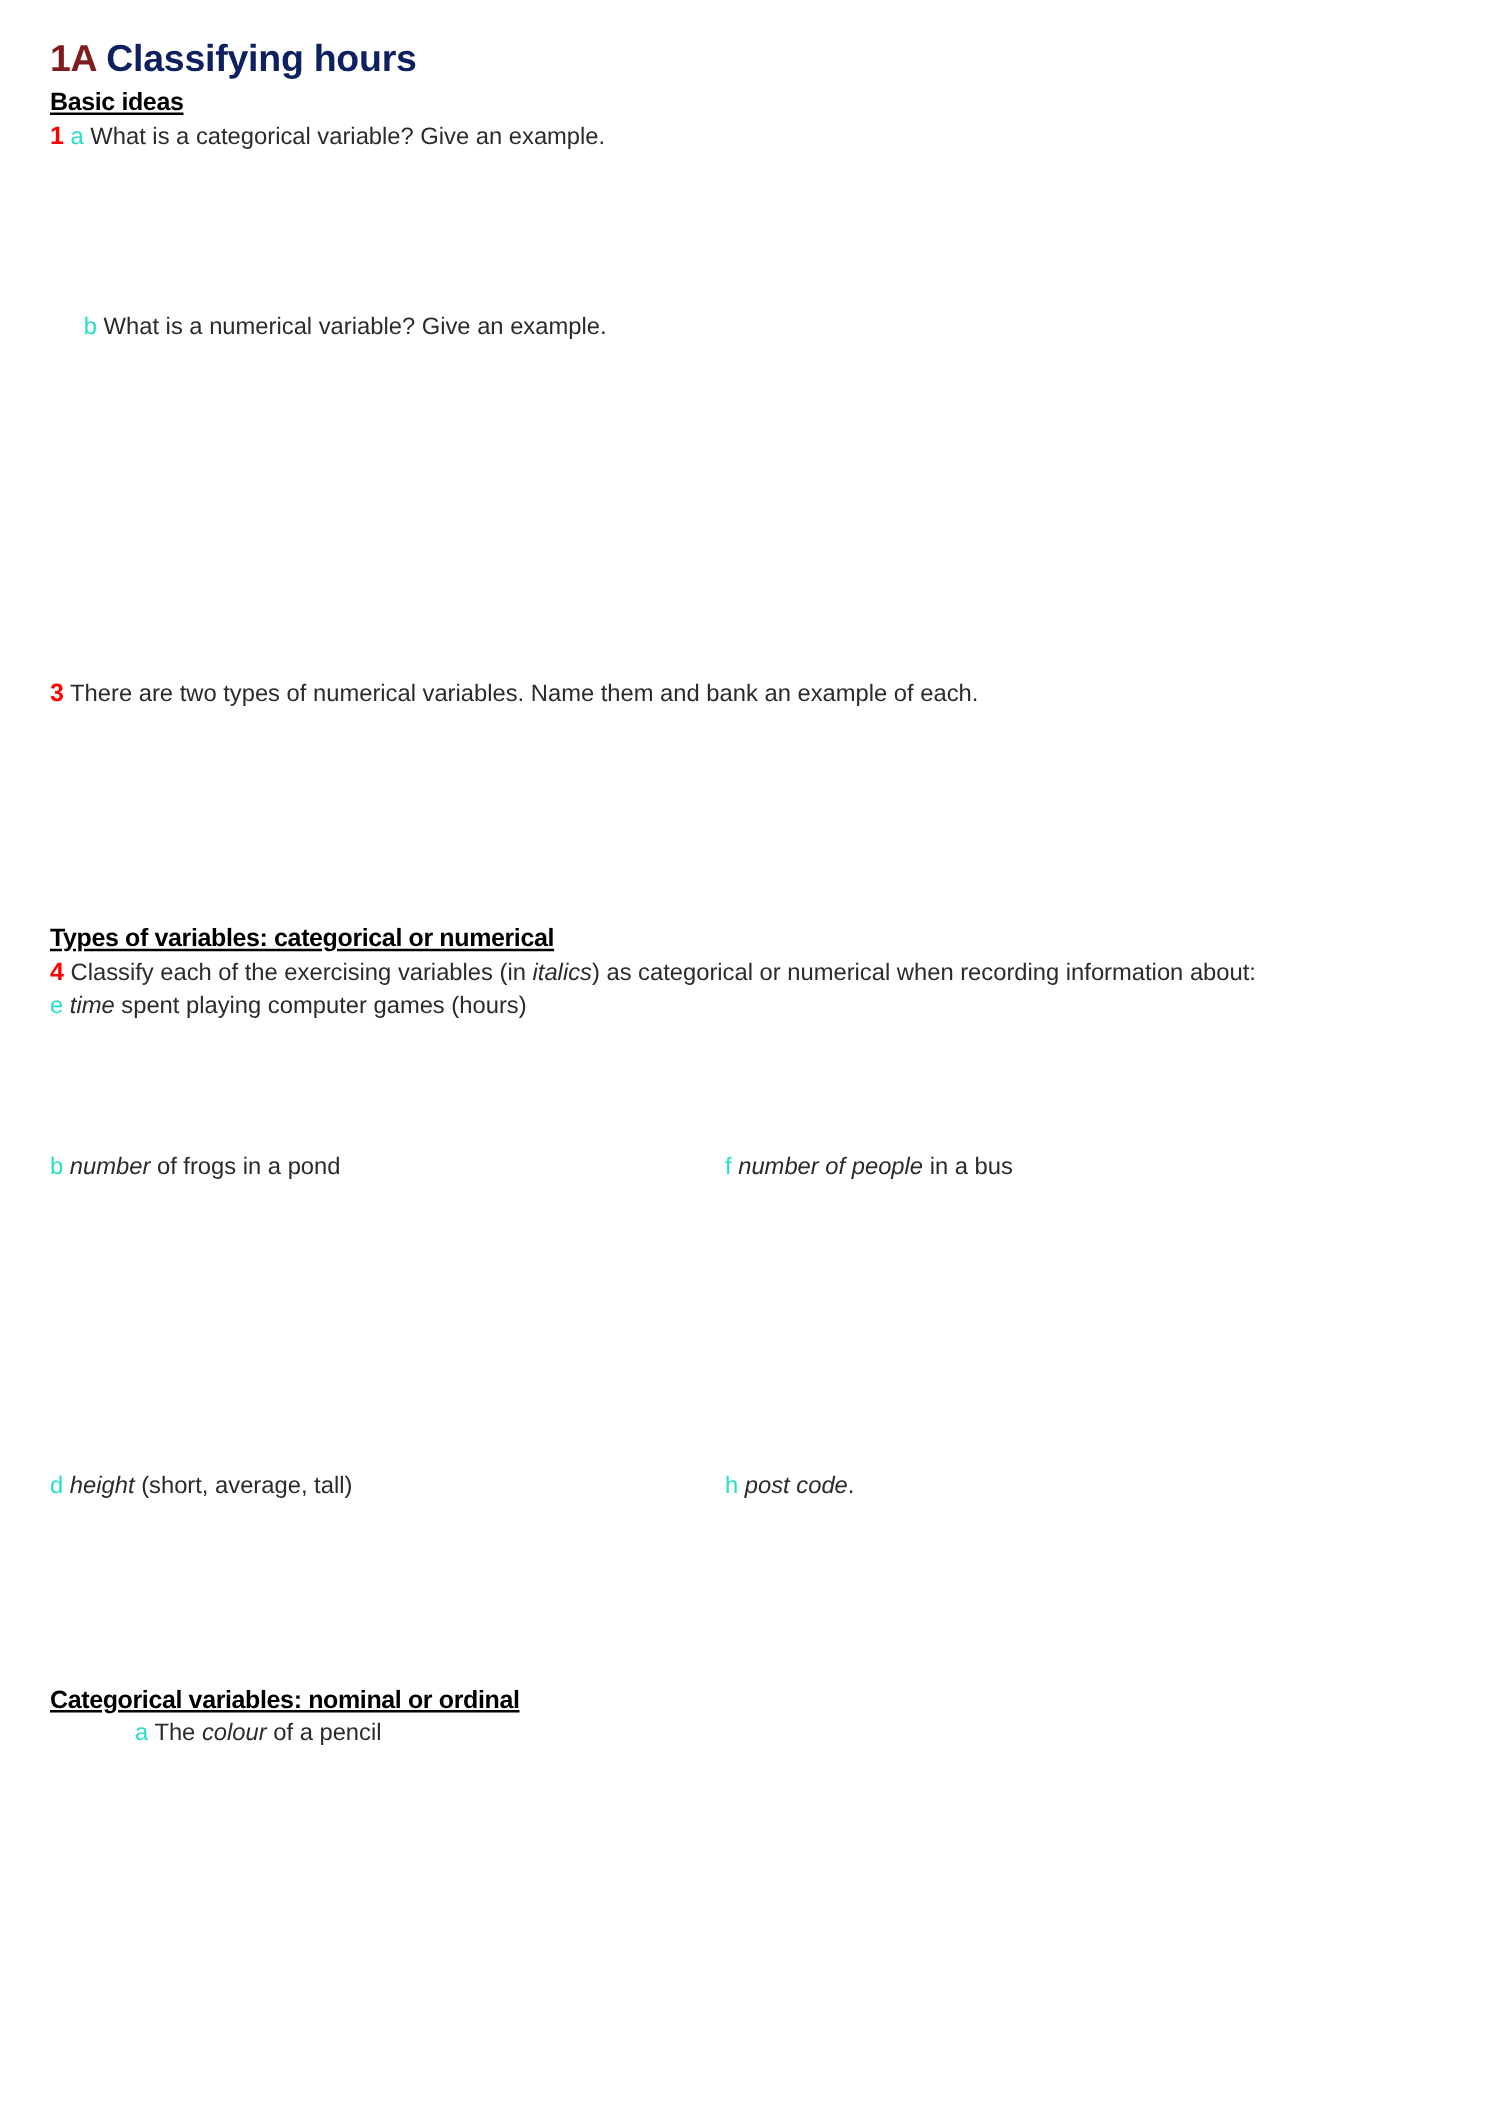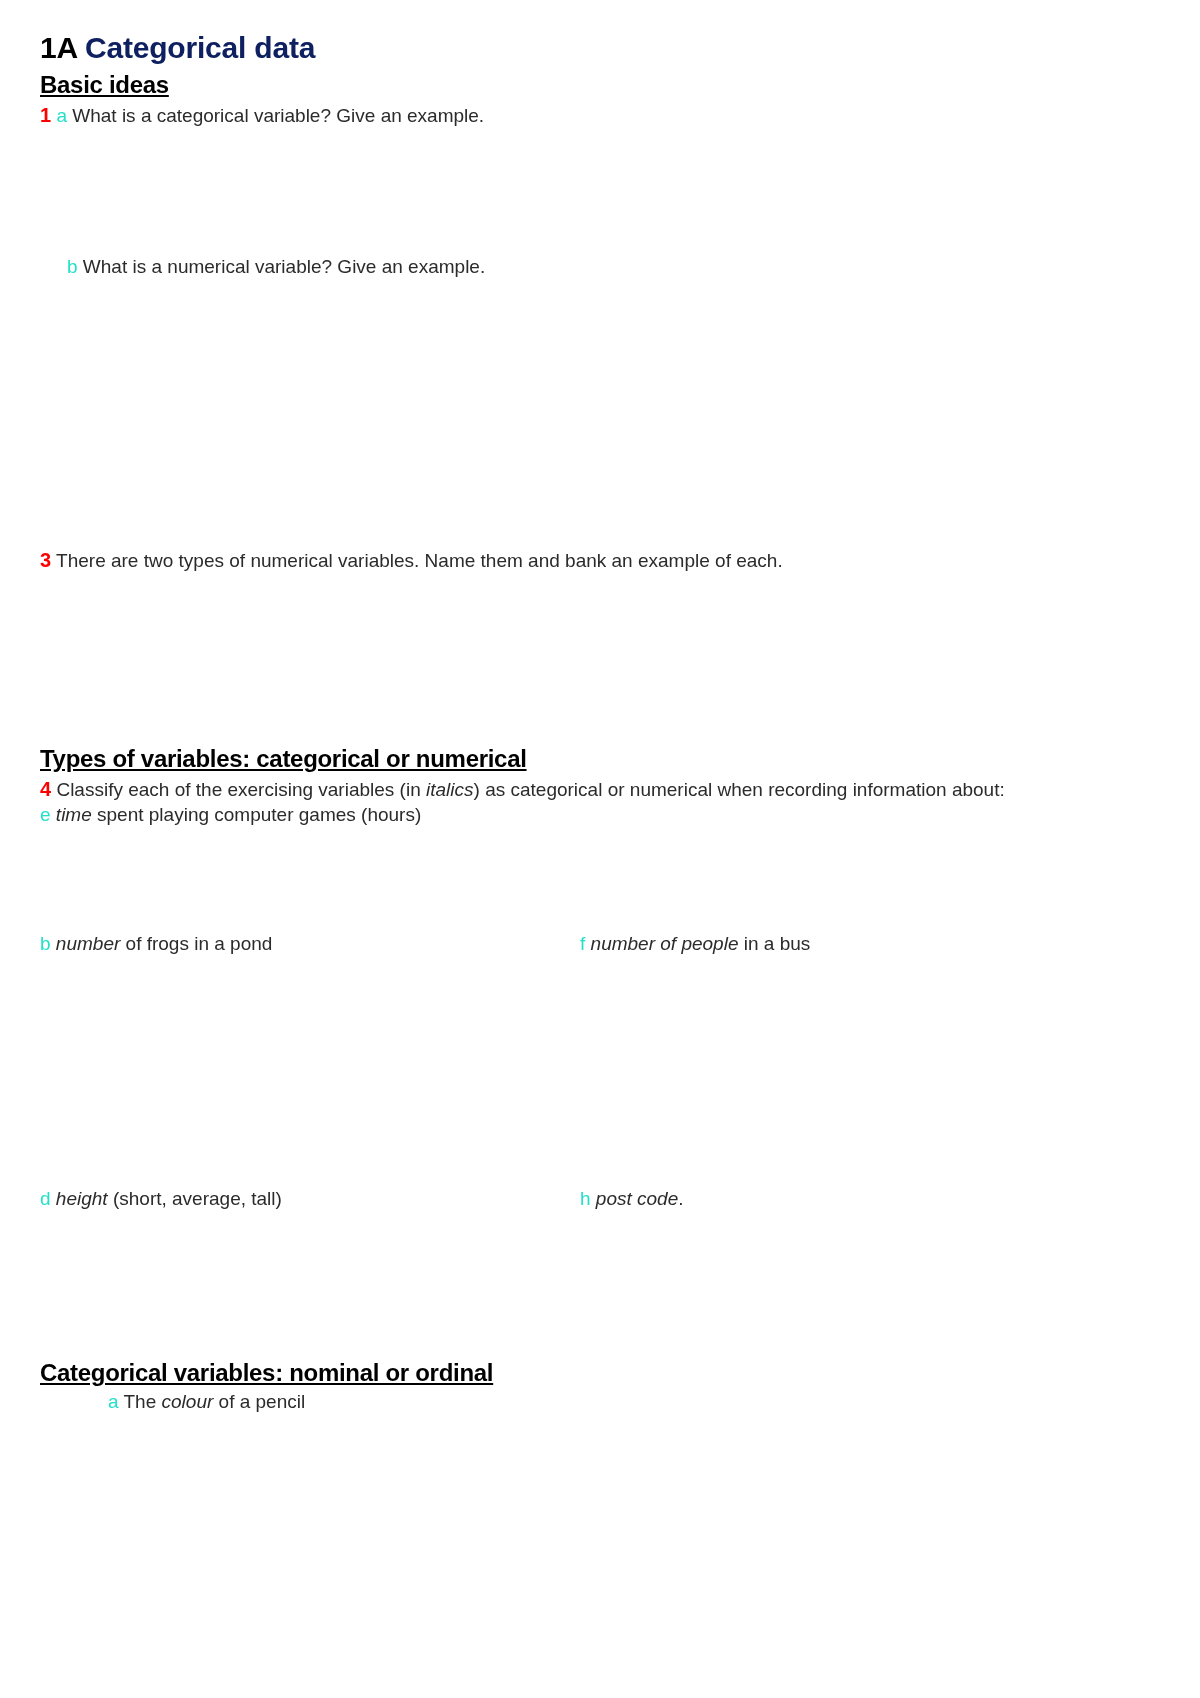--- a/index.html
+++ b/index.html
@@ -32,26 +32,26 @@
   }
 
   
   .doc-title {
     font-size: 30px;
     font-weight: bold;
     line-height: 1.18;
     margin: 0 0 2px 0;
     letter-spacing: -0.2px;
   }
-  .title-code { color: #000000; }
+  .title-code { color: #7f1d1d; }
   .title-text { color: #0f2060; }
 
   
   .section-heading {
-    font-size: 24px;
+    font-size: 20px;
     font-weight: bold;
     color: #000000;
     text-decoration: underline;
     text-underline-offset: 2px;
     margin: 0;
     padding: 0;
     line-height: 1.3;
     letter-spacing: -0.3px;
     display: inline-block;
   }
@@ -94,21 +94,21 @@
 
   .indent-1 { padding-left: 27px; }
   .indent-2 { padding-left: 68px; }
 </style>
 </head>
 <body>
 
 <div class="page">
   <div class="content">
 
-    <h1 class="doc-title"><span class="title-code">1A</span> <span class="title-text">Categorical data</span></h1>
+    <h1 class="doc-title"><span class="title-code">1A</span> <span class="title-text">Classifying hours</span></h1>
 
     <div class="section-heading-row">
       <span class="section-heading">Basic ideas</span>
     </div>
 
     <p class="q-line"><span class="qnum">1</span> <span class="qlet">a</span> <span>What is a categorical variable? Give an example.</span></p>
 
     <div class="gap-xl"></div>
 
     <p class="q-line indent-1"><span class="qlet">b</span> <span>What is a numerical variable? Give an example.</span></p>

